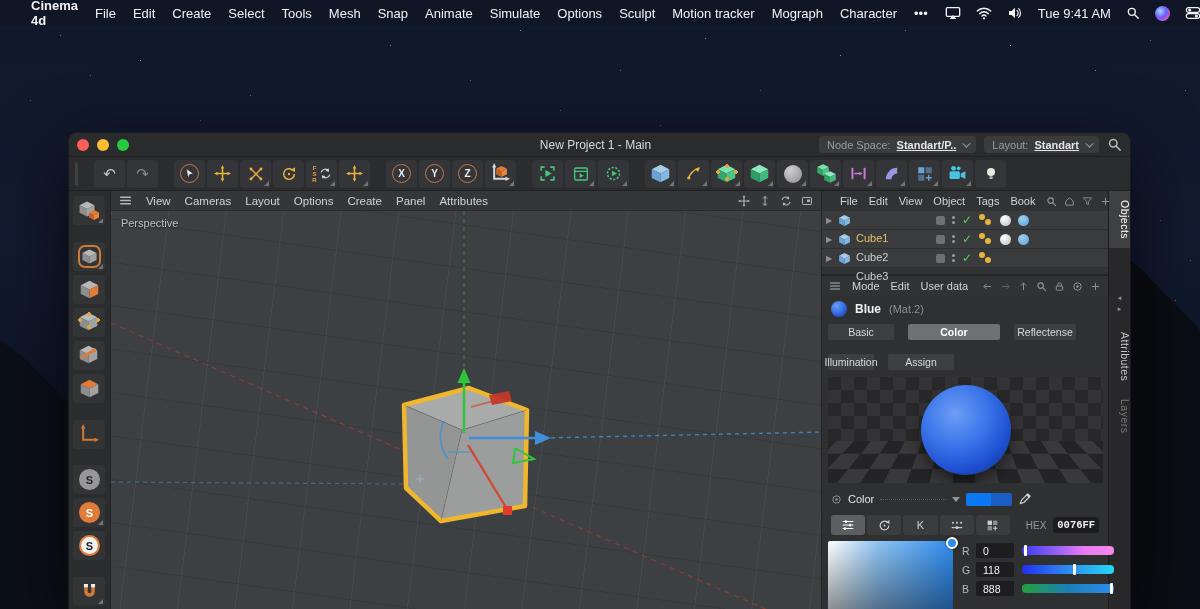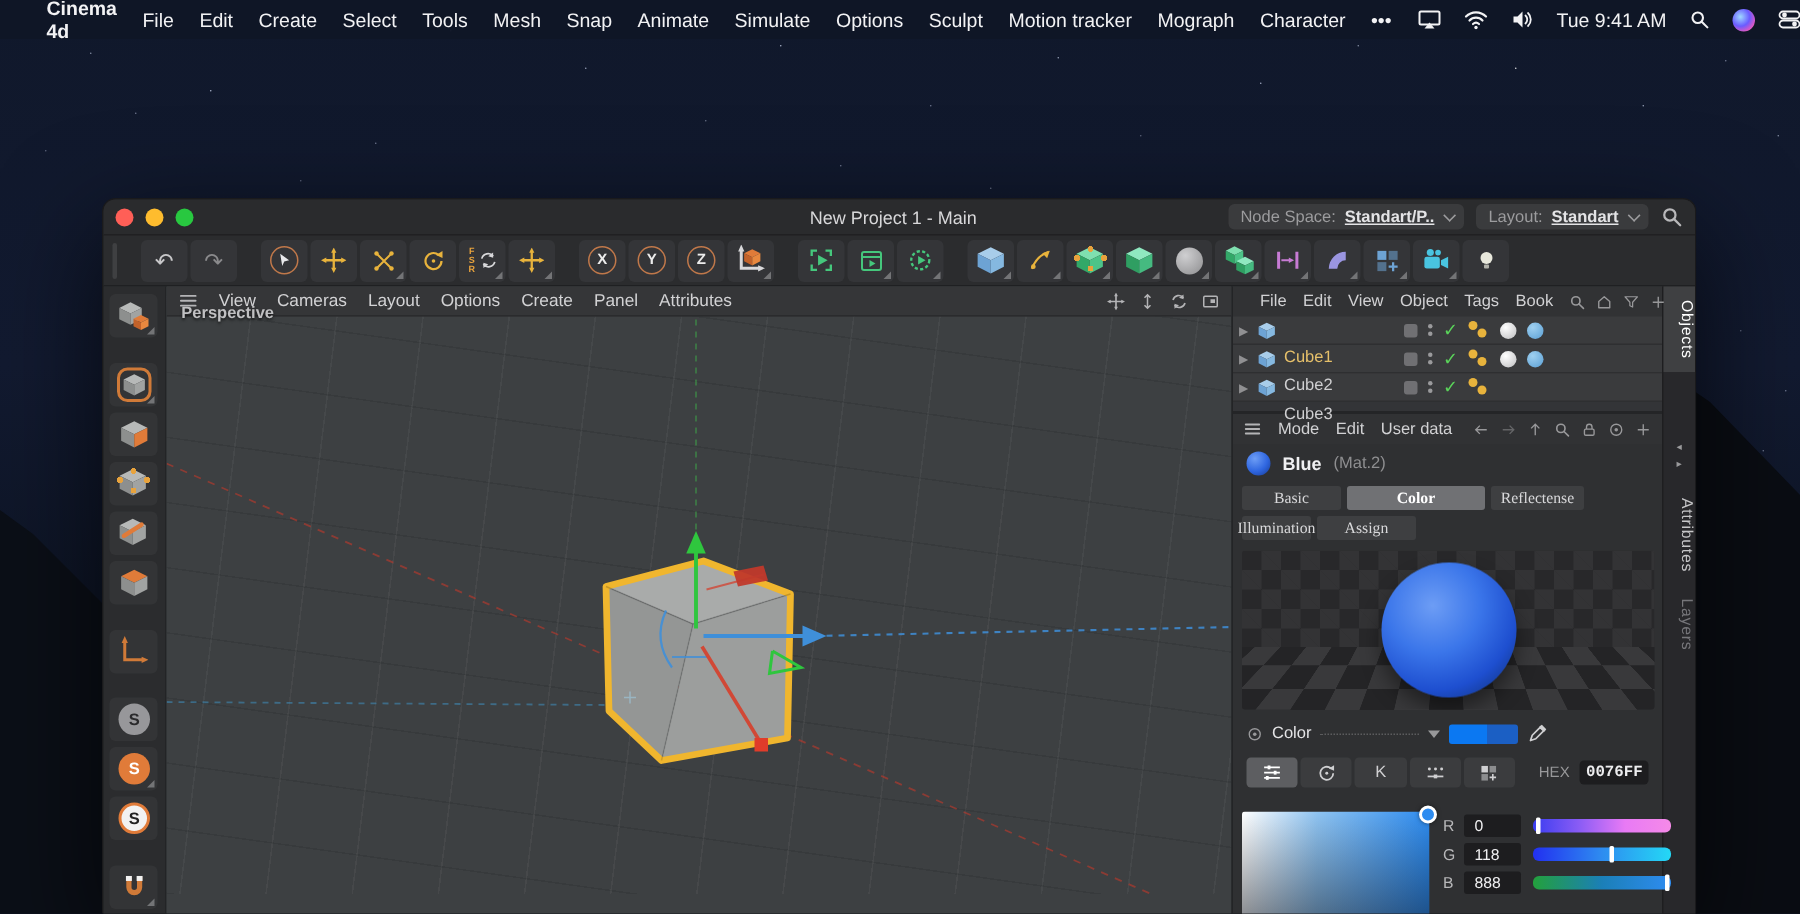--- a/index.html
+++ b/index.html
@@ -102,21 +102,21 @@
   .s1 { background:#97979a; color:#2a2a2c; }
   .s2 { background:#e07b39; color:#fff; }
   .s3 { background:#f2f2f2; color:#222; border:2px solid #e07b39; }
 
   
   .viewport { width:712px; position:relative; background:#3d4042; overflow:hidden; }
   .vpmenu { height:20px; background:#353638; border-bottom:1px solid #2a2b2d; display:flex;
     align-items:center; gap:14px; padding:0 8px; color:#d2d2d4; font-size:11.5px; position:relative; z-index:5; }
   .vpmenu .vm { white-space:nowrap; }
   .vp-right { margin-left:auto; display:flex; gap:9px; align-items:center; color:#b4b4b6; }
-  .vpcanvas { position:absolute; left:0; top:6px; width:712px; height:399px;font-weight:bold; }
+  .vpcanvas { position:absolute; left:0; top:20px; width:712px; height:399px; }
   .gridplane { position:absolute; inset:0; opacity:.9; background:
     repeating-linear-gradient(97deg, rgba(255,255,255,.05) 0 1px, transparent 1px 57px),
     repeating-linear-gradient(8deg, rgba(0,0,0,.10) 0 1px, transparent 1px 43px); }
   .perslabel { position:absolute; left:10px; top:6px; color:#c0c0c2; font-size:11px;
     text-shadow:0 1px 2px rgba(0,0,0,.6); z-index:6; }
   .scene { position:absolute; inset:0; }
 
   
   .rightpanel { width:287px; background:#2f3032; position:relative; border-left:1px solid #232426; }
   .pm-row { height:20px; display:flex; align-items:center; gap:11px; padding:0 7px;
@@ -141,21 +141,21 @@
   .wball { width:11px; height:11px; border-radius:50%; background:radial-gradient(circle at 35% 30%,#fff,#bdbdbf); }
   .bball { width:11px; height:11px; border-radius:50%; background:radial-gradient(circle at 35% 30%,#9fd0f0,#5a9fd4); }
   .om-fill { height:8px; background:#333437; border-bottom:2px solid #242527; }
 
   .mat-row { height:26px; display:flex; align-items:center; gap:8px; padding:0 9px; }
   .matball { width:16px; height:16px; border-radius:50%;
     background:radial-gradient(circle at 35% 30%,#6d9df5 0%,#2f66e0 55%,#16388f 100%); }
   .matname { color:#f0f0f2; font-size:12px; font-weight:bold; }
   .matref { color:#8e8e90; font-size:11px; }
 
-  .tabs { padding:2px 6px; display:flex; flex-wrap:wrap; gap:4px; width:283px;font-family:Liberation Serif, serif; }
+  .tabs { padding:2px 6px; display:flex; flex-wrap:wrap; gap:14px; width:283px; }
   .tab { height:16px; background:#3e3f41; border-radius:2px; color:#d8d8da; font-size:10.5px;
     display:flex; align-items:center; justify-content:center; padding:0 8px; }
   .tab.t0 { width:66px; } .tab.t1 { width:92px; } .tab.t2 { width:62px; } .tab.t3 { width:46px; }
   .tab.t4 { width:66px; }
   .tab.active { background:#707174; color:#fff; font-weight:bold; }
 
   .preview { margin:5px 6px 0 6px; width:275px; height:106px; position:relative; overflow:hidden;
     border-radius:2px; background-color:#28282a;
     background-image:linear-gradient(45deg,#333335 25%,transparent 25%,transparent 75%,#333335 75%),
       linear-gradient(45deg,#333335 25%,transparent 25%,transparent 75%,#333335 75%);

